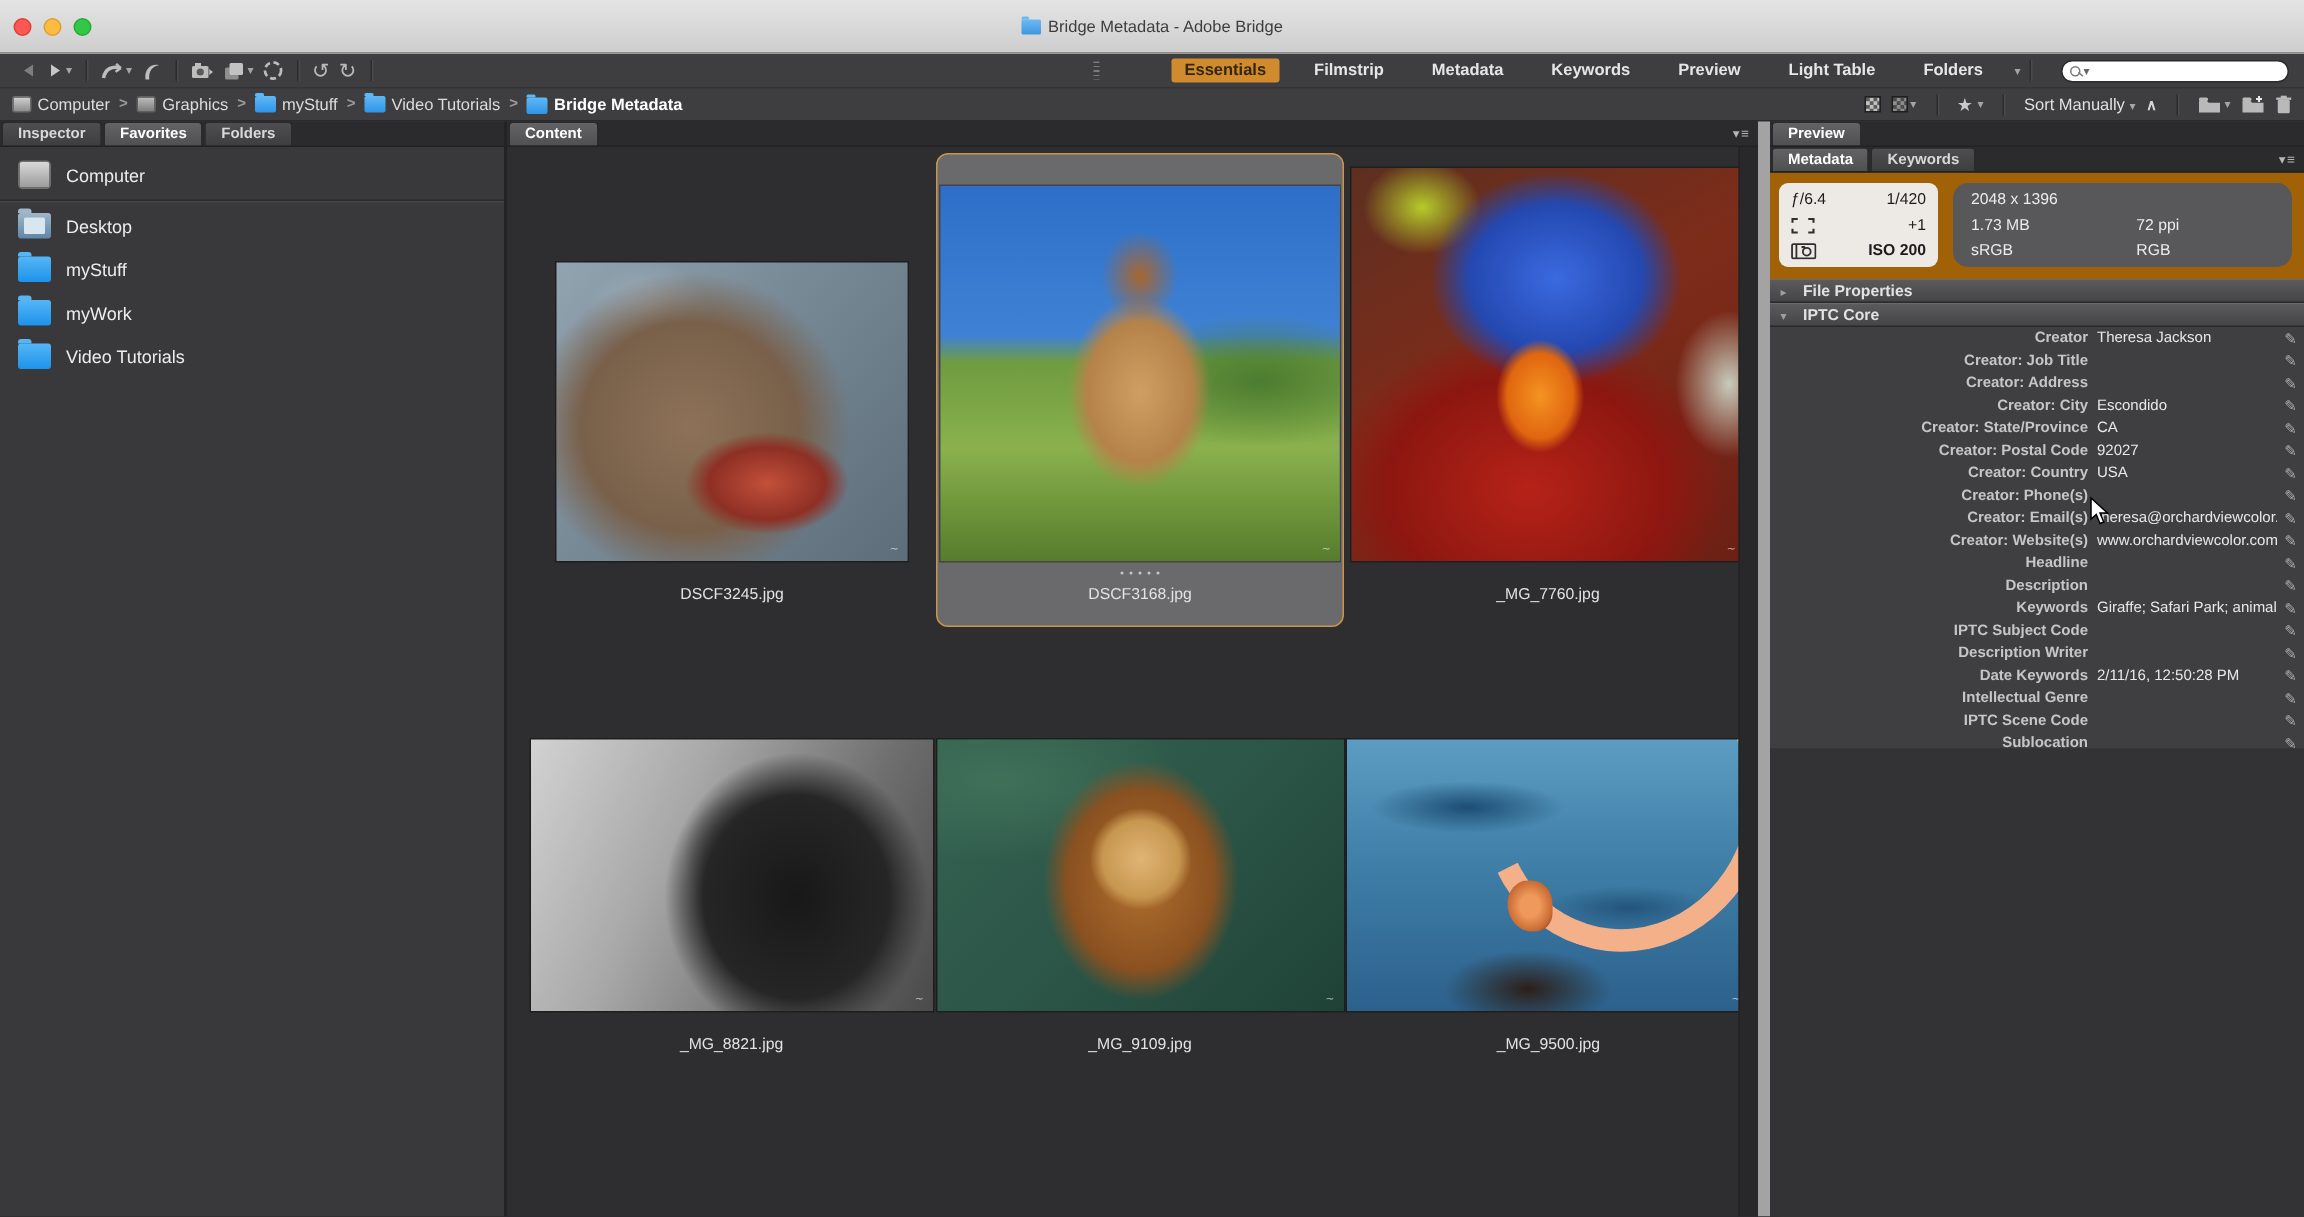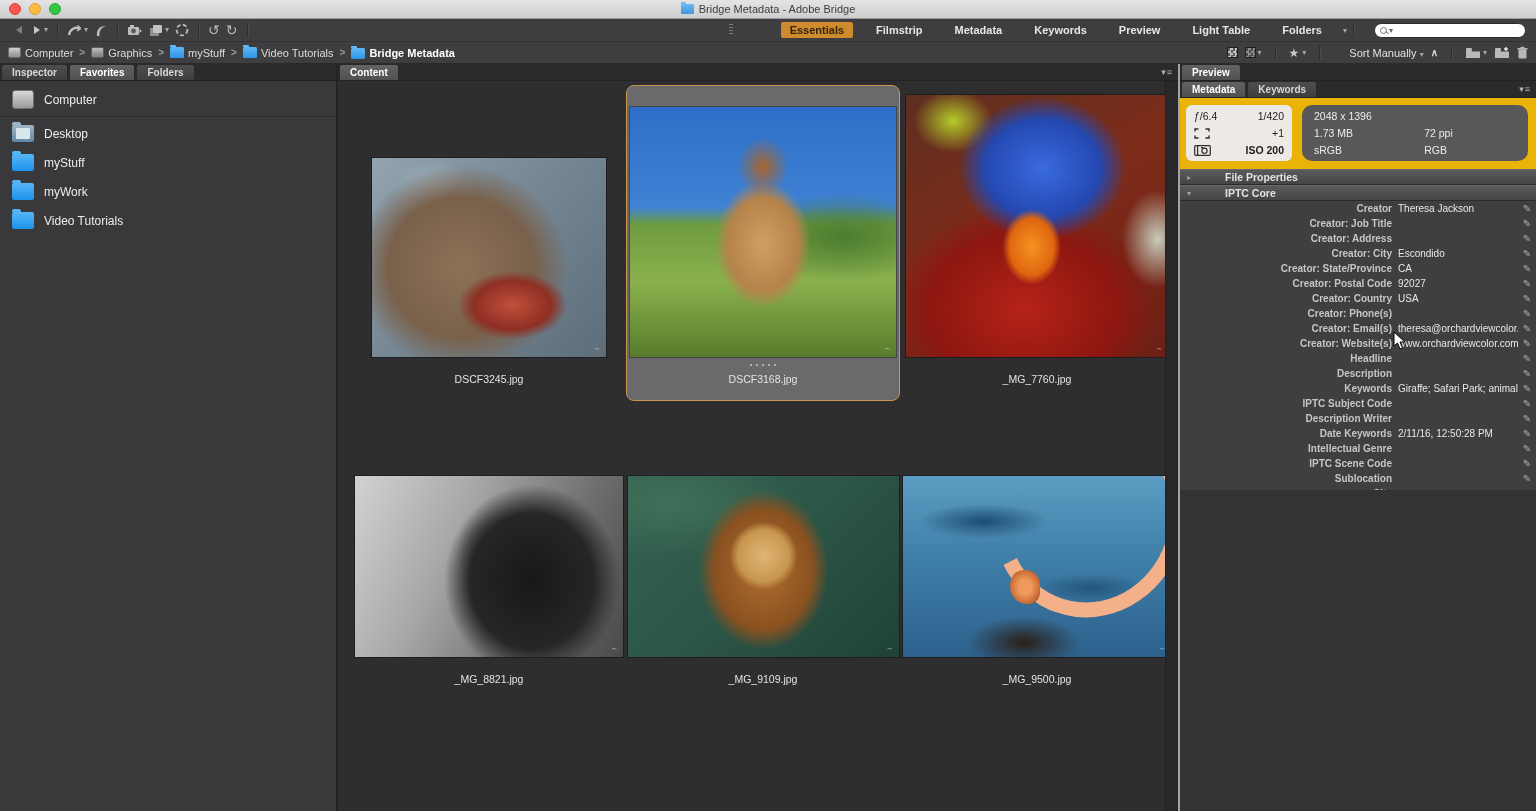--- a/index.html
+++ b/index.html
@@ -1,21 +1,21 @@
 <!DOCTYPE html>
 <html><head>
 <meta charset="utf-8">
 <style>
   * { margin:0; padding:0; box-sizing:border-box; }
   html,body { width:1536px; height:811px; overflow:hidden; background:#2e2e30;
               font-family:"Liberation Sans", sans-serif; }
   .window { position:relative; width:1536px; height:811px; display:flex; flex-direction:column; }
 
   
-  .titlebar { height:19px; background:linear-gradient(#e4e4e4,#cecece); border-bottom:1px solid #9a9a9a;
+  .titlebar { height:36px; background:linear-gradient(#e4e4e4,#cecece); border-bottom:1px solid #9a9a9a;
               display:flex; align-items:center; position:relative; flex:0 0 auto; }
   .lights { display:flex; gap:8px; margin-left:9px; }
   .light { width:12px; height:12px; border-radius:50%; }
   .light.red { background:#fc5753; border:1px solid #df3e38; }
   .light.yellow { background:#fdbc40; border:1px solid #de9f34; }
   .light.green { background:#33c748; border:1px solid #27aa35; }
   .win-title { position:absolute; left:0; right:0; text-align:center; font-size:11px; color:#3d3d3d;
                display:flex; justify-content:center; align-items:center; gap:5px; pointer-events:none; }
   .mini-folder { display:inline-block; width:13px; height:10px; background:linear-gradient(#6cb9f2,#3f97e0);
                  border-radius:1px; position:relative; }
@@ -54,21 +54,21 @@
   .ic-folder { width:14px; height:11px; background:linear-gradient(#5fb8f5,#2f95e8); border-radius:1.5px; position:relative; }
   .ic-folder::before { content:""; position:absolute; top:-2px; left:0; width:6px; height:2px;
                        background:#5fb8f5; border-radius:1px 1px 0 0; }
   .ic-computer { width:13px; height:11px; background:linear-gradient(#cfcfcf,#8f8f8f); border-radius:2px; border:1px solid #6c6c6c; }
   .ic-drive { width:13px; height:11px; background:linear-gradient(#bdbdbd,#7e7e7e); border-radius:2px; border:1px solid #5f5f5f; }
   .path-right { margin-left:auto; display:flex; align-items:center; gap:7px; color:#c3c3c3; }
   .checker { width:11px; height:11px; border:1px solid #1f1f1f;
              background:repeating-conic-gradient(#c2c2c2 0% 25%, #5c5c5c 0% 50%) 0 0/5px 5px; }
   .checker.dim { background:repeating-conic-gradient(#8d8d8d 0% 25%, #4b4b4b 0% 50%) 0 0/5px 5px; }
   .star { color:#c9c9c9; font-size:12px; }
-  .sort-lbl { font-size:11px; color:#e0e0e0;margin-left:16px; }
+  .sort-lbl { font-size:11px; color:#e0e0e0; }
   .up-ch { font-size:10px; font-weight:bold; color:#d5d5d5; }
   .ic-svg { display:block; }
 
   
   .main { flex:1; display:flex; min-height:0; background:#2e2e30; }
 
   .tabbar { height:17px; background:#2b2b2d; display:flex; align-items:flex-end; gap:1px;
             padding:2px 0 0 1px; border-bottom:1px solid #222224; position:relative; flex:0 0 auto; }
   .ptab { font-size:10px; font-weight:bold; color:#d8d8d8; background:linear-gradient(#4e4e50,#3e3e40);
           padding:2px 10px 2px; border-radius:3px 3px 0 0; border:1px solid #2a2a2c; border-bottom:none; cursor:default; white-space:nowrap; }
@@ -86,21 +86,21 @@
                         background:#55b6f6; border-radius:2px 2px 0 0; }
   .big-folder.desktop { background:linear-gradient(#9fb6c6,#5e87a8); }
   .big-folder.desktop::before { background:#9fb6c6; }
   .big-folder.desktop::after { content:""; position:absolute; inset:3px 4px; background:#d8e6ee; border-radius:1px; }
   .big-folder.dropbox::after { content:""; position:absolute; left:8px; top:5px; width:6px; height:6px;
                         background:#bfe3fb; border-radius:50%; }
   .big-computer { width:22px; height:19px; background:linear-gradient(#d9d9d9,#9b9b9b); border-radius:3px;
                   border:1px solid #6f6f6f; flex:0 0 auto; }
 
   
-  .content { flex:1; display:flex; flex-direction:column; min-width:0; background:#2e2e30; border-right:2px solid #a3a3a3; position:relative; }
+  .content { flex:1; display:flex; flex-direction:column; min-width:0; background:#2e2e30; border-right:8px solid #a3a3a3; position:relative; }
   .grid-area { flex:1; padding:4px 4px 0 14px; position:relative; overflow:hidden; }
   .vscroll { position:absolute; right:0; top:0; bottom:0; width:13px; background:#28282a; border-left:1px solid #222; }
   .grow { display:flex; }
   .grow.r1 { height:316px; }
   .grow.r2 { height:230px; margin-top:70px; }
   .cell { width:278px; display:flex; flex-direction:column; align-items:center; justify-content:flex-end;
           padding-bottom:14px; position:relative; border:1px solid transparent; }
   .cell.selected { background:#6a6a6d; border:1px solid #c8954a; border-radius:8px; }
   .dots { height:10px; display:flex; align-items:center; gap:4px; margin-top:3px; }
   .dots i { width:2px; height:2px; border-radius:50%; background:#c9c9c9; }
@@ -149,34 +149,34 @@
   .art-flamingo::before { content:""; position:absolute; left:34%; top:-34%; width:60%; height:96%;
       border:15px solid #f4b088; border-left-color:transparent; border-top-color:transparent;
       border-radius:50%; transform:rotate(18deg); }
   .art-flamingo::after { content:""; position:absolute; left:40%; top:52%; width:30px; height:34px;
       background:radial-gradient(#ef9a5c 30%, #c96a33 70%, #3a2a1c 100%); border-radius:50% 50% 40% 60%; }
   .sig { position:absolute; right:6px; bottom:4px; font-family:"DejaVu Serif", serif; font-style:italic;
          font-size:7px; color:rgba(255,255,255,.65); }
 
   
   .rightpanel { width:356px; flex:0 0 auto; background:#39393b; display:flex; flex-direction:column; min-height:0; }
-  .plates { display:flex; gap:10px; padding:7px 8px 8px 6px; background:#eab308; }
+  .plates { display:flex; gap:10px; padding:7px 8px 8px 6px; background:#a16207; }
   .plate-cam { width:106px; background:#edeae5; border-radius:6px; padding:5px 8px; color:#1c1c1c;
                display:grid; grid-template-columns:1fr 1fr; row-gap:5px; align-items:center; font-size:10.5px; }
   .plate-cam .r { text-align:right; }
   .plate-file { flex:1; background:#58585b; border-radius:10px; padding:5px 12px; color:#ececec; font-size:10.5px;
                 display:grid; grid-template-columns:1.2fr 1fr; row-gap:5px; align-items:center; }
   .span2 { grid-column:1 / span 2; }
   .crop-ic svg, .cam-ic svg { display:block; }
 
   .sections { flex:1; overflow:hidden; background:#3f3f41; }
   .sec-hdr { height:16px; background:linear-gradient(#5a5a5c,#454547); border-top:1px solid #6a6a6c;
              border-bottom:1px solid #2a2a2c; display:flex; align-items:center; gap:7px; padding-left:7px; cursor:default; }
   .sec-hdr .tri { font-size:8px; color:#9f9f9f; width:8px; }
-  .sec-hdr .slbl { font-size:10.5px; font-weight:bold; color:#e2e2e2;margin-left:23px; }
+  .sec-hdr .slbl { font-size:10.5px; font-weight:bold; color:#e2e2e2; }
   .field-row { height:15px; display:flex; align-items:center; }
   .f-lbl { width:212px; text-align:right; font-size:10px; font-weight:bold; color:#c6c6c6; flex:0 0 auto; }
   .f-val { flex:1; font-size:10px; color:#e8e8e8; padding-left:6px; white-space:nowrap; overflow:hidden; }
   .f-pencil { width:18px; color:#ababab; font-size:10px; text-align:center; flex:0 0 auto; cursor:default; }
   .sections-tail { background:#333335; flex:1; }
 
   .cursor-svg { position:absolute; pointer-events:none; z-index:50; }
 </style>
 </head>
 <body>

